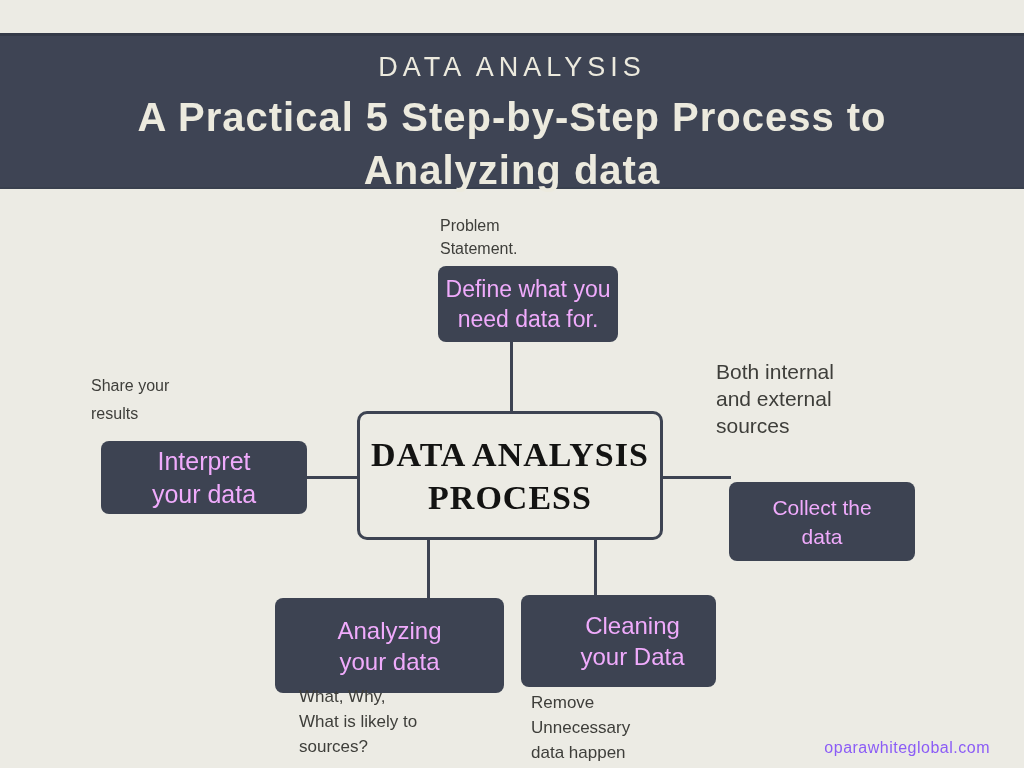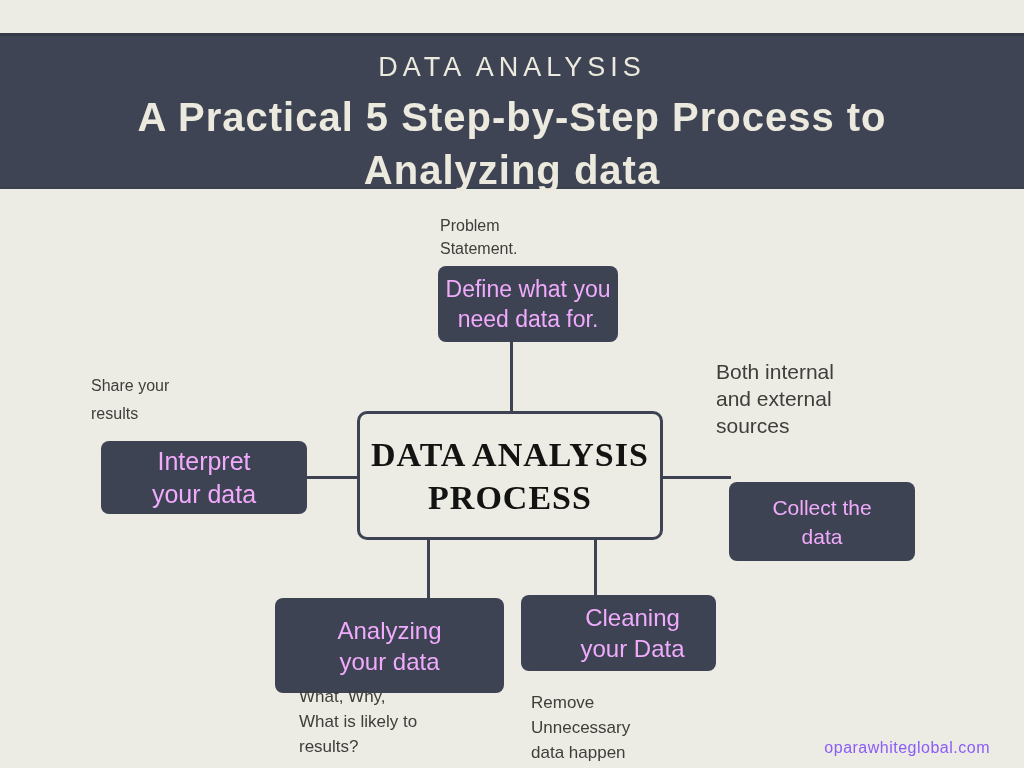--- a/index.html
+++ b/index.html
@@ -38,21 +38,21 @@
   
   .node{
     position:absolute;background:#3d4352;border-radius:8px;
     display:flex;align-items:center;justify-content:center;text-align:center;
     color:#f0abfc;white-space:pre-line;box-sizing:border-box;
   }
   .node-define  {left:438px;top:266px;width:180px;height:76px;font-size:23px;line-height:30px;}
   .node-collect {left:729px;top:446px;width:186px;height:79px;font-size:21px;line-height:29px;margin-top:36px;}
   .node-interpret{left:101px;top:441px;width:206px;height:73px;font-size:25px;line-height:33px;}
   .node-analyze {left:275px;top:598px;width:229px;height:95px;font-size:24px;line-height:31px;}
-  .node-clean   {left:521px;top:595px;width:195px;height:76px;font-size:24px;line-height:31px;padding-left:28px;}
+  .node-clean   {left:521px;top:595px;width:195px;height:92px;font-size:24px;line-height:31px;padding-left:28px;}
   
   .note{
     position:absolute;text-align:left;color:#3e3e3a;white-space:pre-line;
   }
   .note-define  {left:440px;top:214px;width:160px;font-size:16px;line-height:23px;}
   .note-collect {left:716px;top:358px;width:180px;font-size:21px;line-height:27px;}
   .note-interpret{left:91px;top:372px;width:180px;font-size:16px;line-height:28px;}
   .note-analyze {left:299px;top:684px;width:180px;font-size:17px;line-height:25px;}
   .note-clean   {left:531px;top:690px;width:170px;font-size:17px;line-height:25px;}
   
@@ -103,21 +103,21 @@
 
   <div class="node node-interpret">Interpret
 your data</div>
   <div class="note note-interpret">Share your
 results</div>
 
   <div class="node node-analyze">Analyzing
 your data</div>
   <div class="note note-analyze">What, Why,
 What is likely to
-results?</div>
+sources?</div>
 
   <div class="node node-clean">Cleaning
 your Data</div>
   <div class="note note-clean">Remove
 Unnecessary
 data happen</div>
 
   <div class="watermark">oparawhiteglobal.com</div>
 
 </div>

